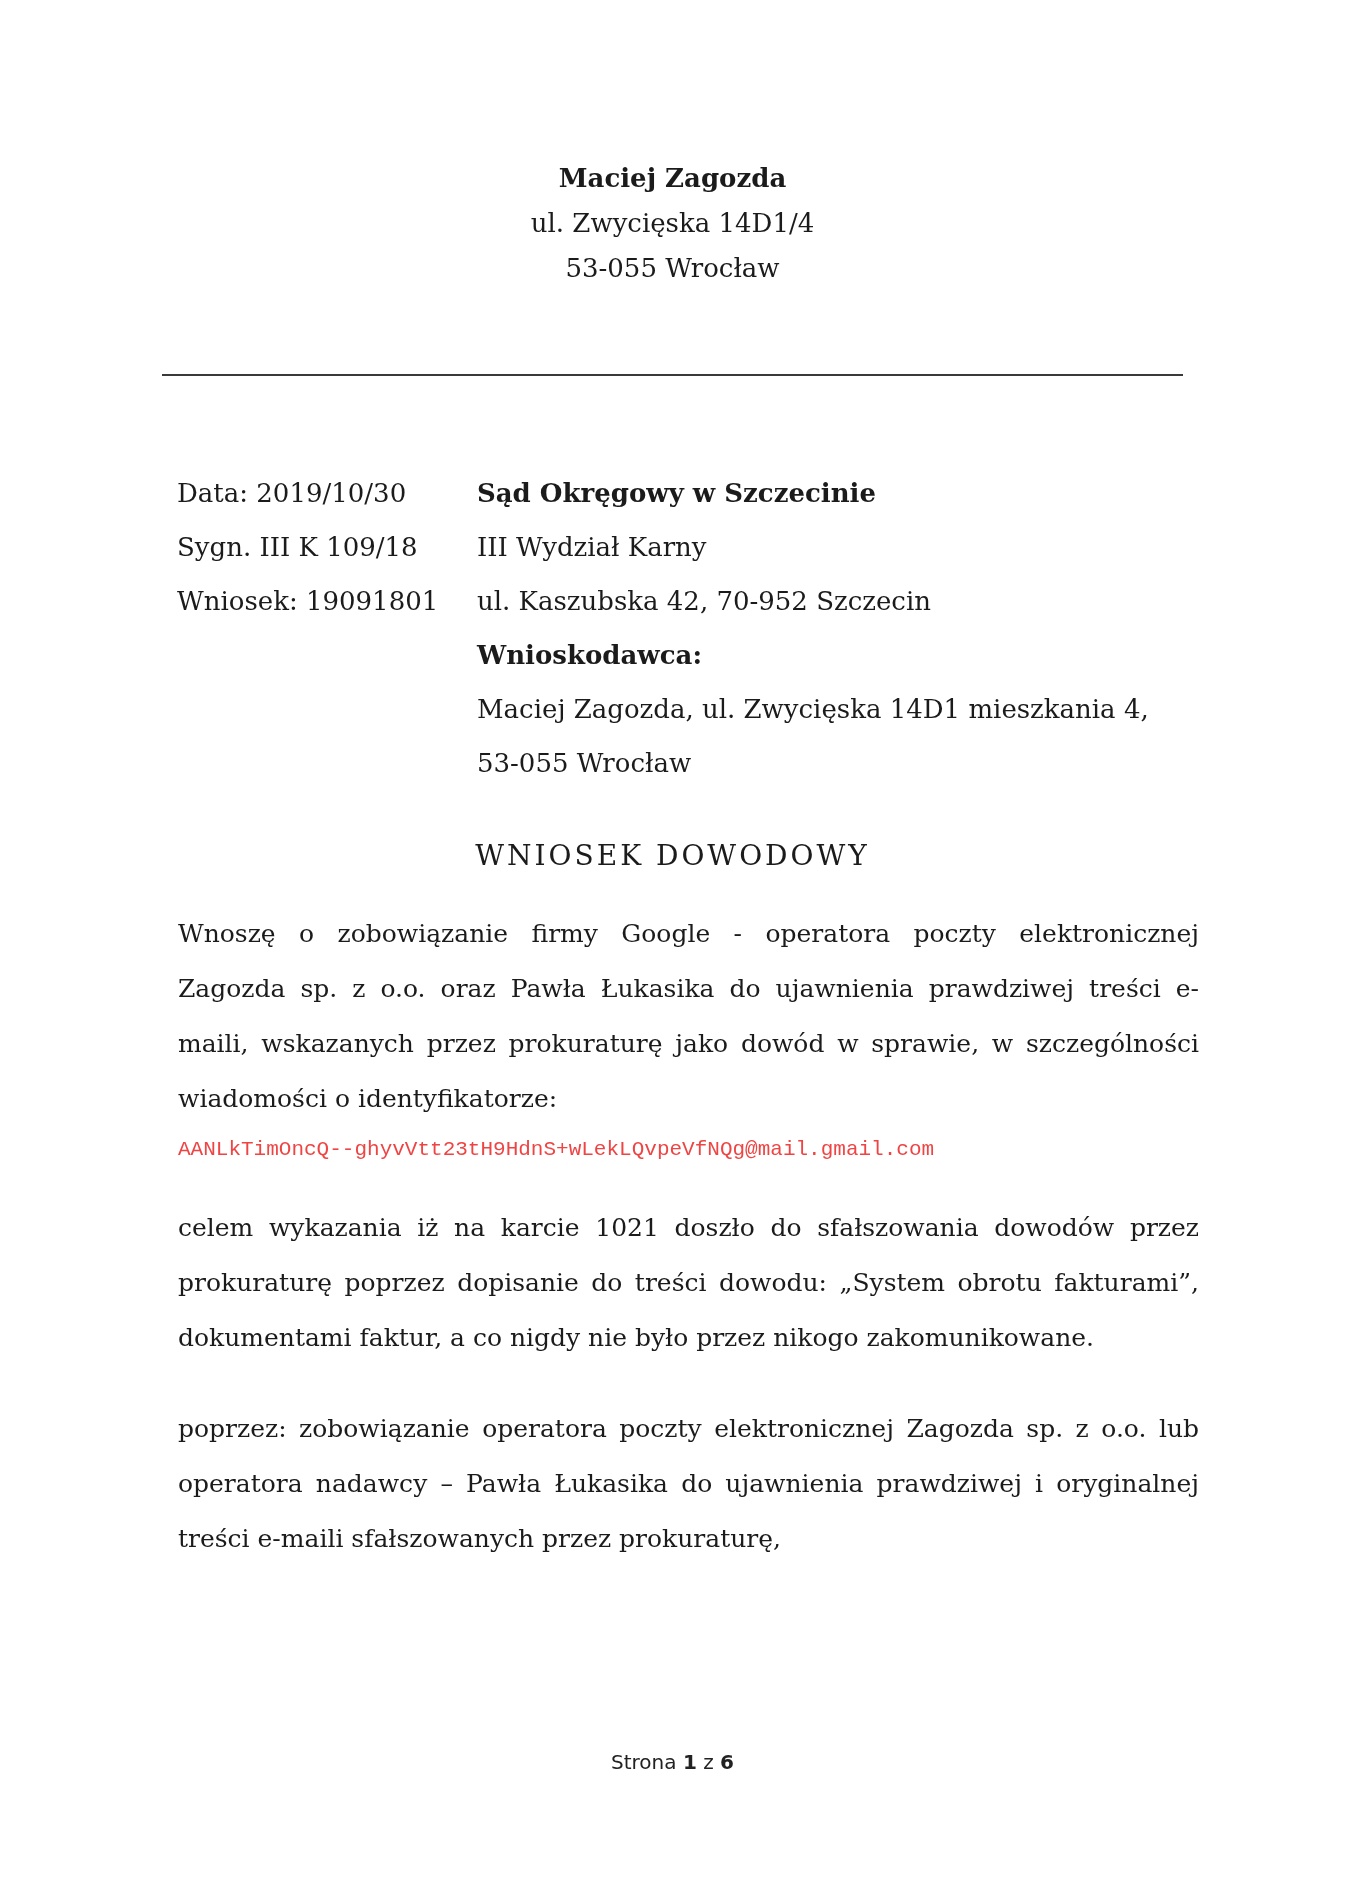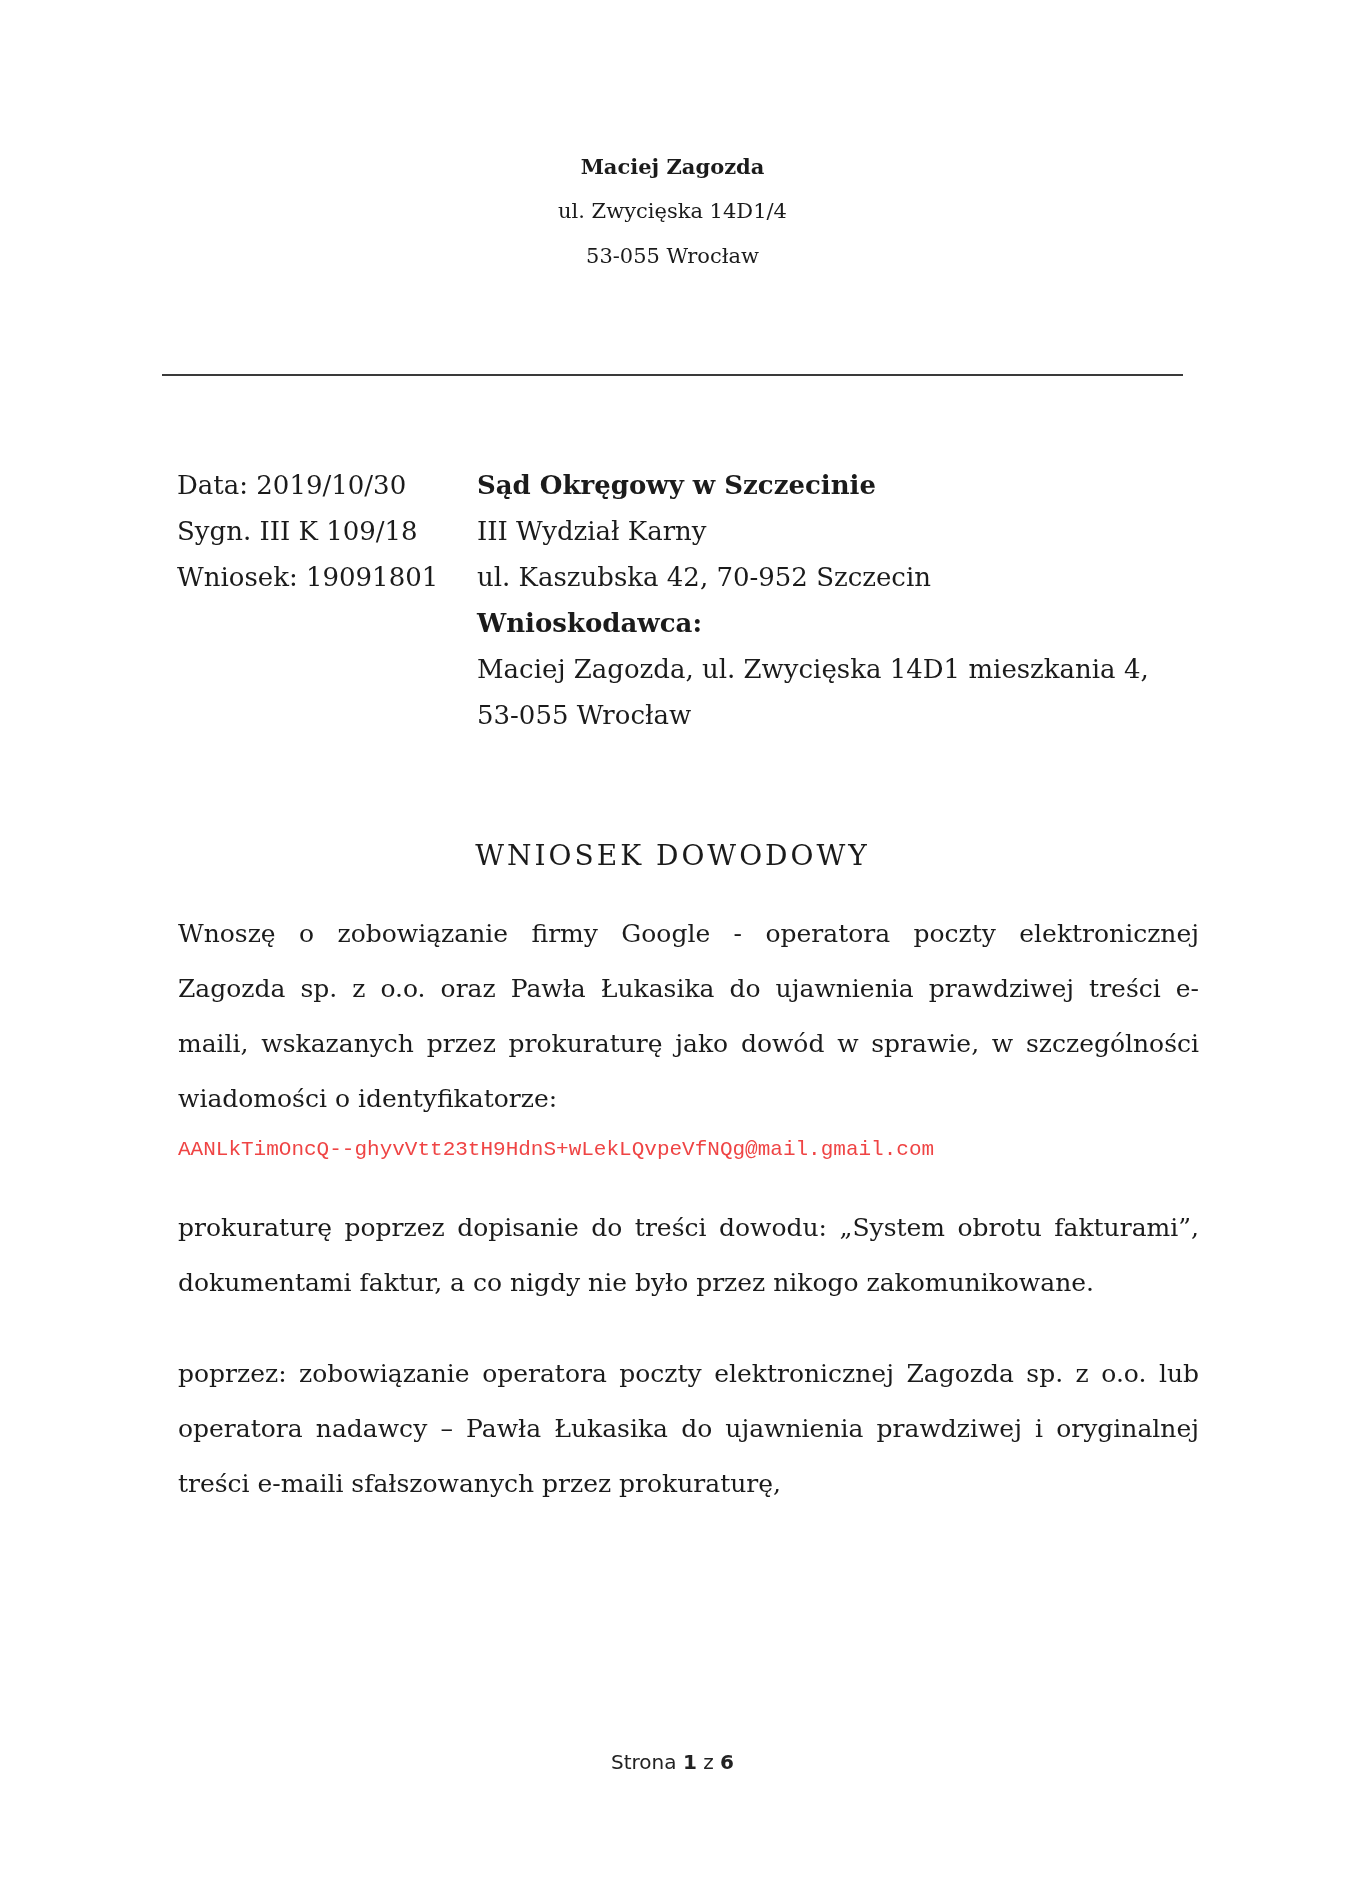--- a/index.html
+++ b/index.html
@@ -12,25 +12,25 @@
     width: 1345px;
     height: 1902px;
     background: #ffffff;
     color: #1b1b1b;
     font-family: "DejaVu Serif", serif;
     overflow: hidden;
   }
   
   .sender {
     position: absolute;
-    top: 144px;
+    top: 156px;
     left: 0;
     right: 0;
     text-align: center;
-    font-size: 21px;
+    font-size: 26px;
     line-height: 45px;
   }
   .bold { font-weight: bold; }
   
   .rule {
     position: absolute;
     top: 374px;
     left: 162px;
     width: 1021px;
     border: none;
@@ -42,21 +42,21 @@
     position: absolute;
     top: 462px;
     left: 162px;
     width: 1021px;
     display: grid;
     grid-template-columns: 315px 1fr;
     font-size: 26px;
     line-height: 46px;
   }
   .meta-left { padding-left: 15px; }
-  .meta-left div, .meta-right div { white-space: nowrap; }
+  .meta-left div, .meta-right div { white-space: nowrap; margin-top: 8px; }
   
   .title {
     position: absolute;
     top: 840px;
     left: 0;
     right: 0;
     margin: 0;
     text-align: center;
     font-size: 28px;
     font-weight: normal;
@@ -134,20 +134,21 @@
     <div class="para">
       <div class="bline just">Wnoszę o zobowiązanie firmy Google - operatora poczty elektronicznej</div>
       <div class="bline just">Zagozda sp. z o.o. oraz Pawła Łukasika do ujawnienia prawdziwej treści e-</div>
       <div class="bline just">maili, wskazanych przez prokuraturę jako dowód w sprawie, w szczególności</div>
       <div class="bline">wiadomości o identyfikatorze:</div>
     </div>
 
     <div class="mono-line">AANLkTimOncQ--ghyvVtt23tH9HdnS+wLekLQvpeVfNQg@mail.gmail.com</div>
 
     <div class="para para-celem">
+      <div class="bline just">celem wykazania iż na karcie 1021 doszło do sfałszowania dowodów przez</div>
       <div class="bline just">prokuraturę poprzez dopisanie do treści dowodu: „System obrotu fakturami”,</div>
       <div class="bline">dokumentami faktur, a co nigdy nie było przez nikogo zakomunikowane.</div>
     </div>
 
     <div class="para para-poprzez">
       <div class="bline just">poprzez: zobowiązanie operatora poczty elektronicznej Zagozda sp. z o.o. lub</div>
       <div class="bline just">operatora nadawcy – Pawła Łukasika do ujawnienia prawdziwej i oryginalnej</div>
       <div class="bline">treści e-maili sfałszowanych przez prokuraturę,</div>
     </div>
 

